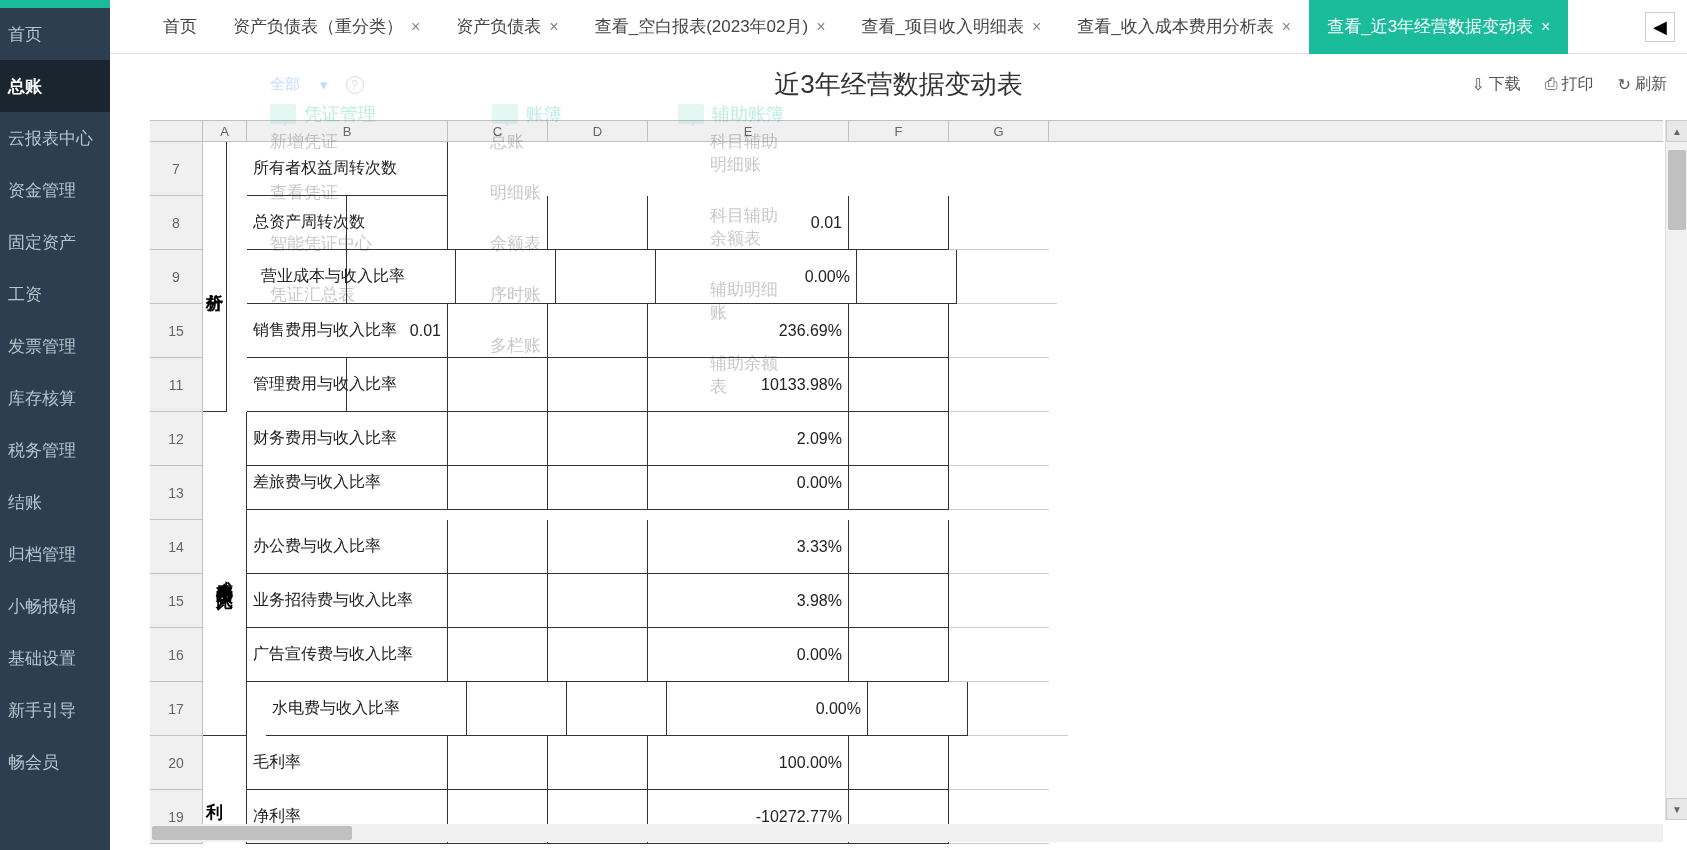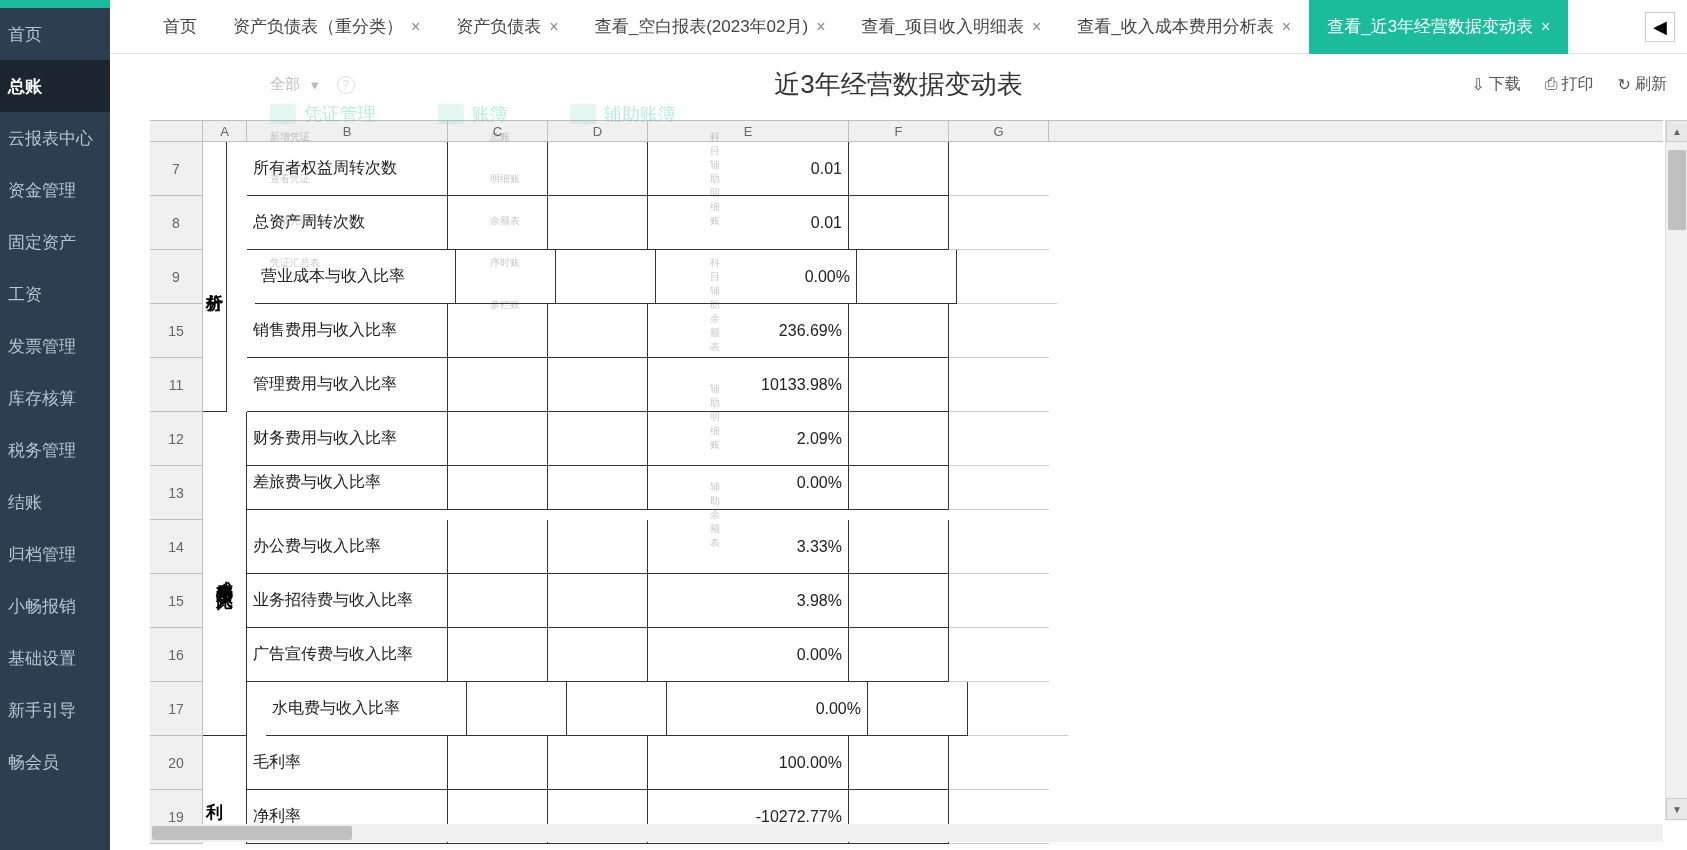--- a/index.html
+++ b/index.html
@@ -24,28 +24,28 @@
 
 
 .title-row { display: flex; align-items: center; height: 60px; padding: 0 20px; position: relative; }
 .page-title { flex: 1; text-align: center; font-size: 26px; color: #333; }
 .actions { position: absolute; right: 20px; display: flex; gap: 24px; }
 .action-btn { display: flex; align-items: center; gap: 4px; font-size: 16px; color: #555; cursor: pointer; }
 
 
 .ghost-nav { position: absolute; left: 160px; top: 75px; opacity: 0.3; pointer-events: none; z-index: 5; }
 .ghost-row { display: flex; align-items: center; gap: 18px; margin-bottom: 8px; }
-.ghost-filter { font-size: 15px; color: #0f172a; display: flex; align-items: center; gap: 11px; justify-content: space-between; }
+.ghost-filter { font-size: 15px; color: #3b82f6; display: flex; align-items: center; gap: 20px; justify-content: space-between; }
 .ghost-help { width: 18px; height: 18px; border: 1px solid #888; border-radius: 50%; font-size: 12px; display: flex; align-items: center; justify-content: center; color: #888; }
-.ghost-tabs { display: flex; gap: 62px; margin-bottom: 10px; }
+.ghost-tabs { display: flex; gap: 116px; margin-bottom: 10px; }
 .ghost-tab { display: flex; align-items: center; gap: 8px; font-size: 18px; color: #1abc9c; font-weight: 500; }
 .ghost-tab-icon { width: 26px; height: 20px; background: #1abc9c; opacity: 0.4; border-radius: 2px; position: relative; }
 .ghost-tab-icon::after { content: ''; position: absolute; width: 10px; height: 10px; border-right: 4px solid #1abc9c; border-bottom: 4px solid #1abc9c; transform: rotate(-45deg); top: 5px; left: 8px; }
 .ghost-links { position: absolute; left: 0; top: 55px; display: flex; flex-direction: column; gap: 28px; }
-.ghost-link { font-size: 10px; color: #444; }
+.ghost-link { font-size: 17px; color: #444; }
 .ghost-col2 { position: absolute; left: 220px; top: 55px; display: flex; flex-direction: column; gap: 28px; }
 .ghost-col3 { position: absolute; left: 440px; top: 55px; display: flex; flex-direction: column; gap: 28px; }
 
 
 .sheet-wrap { position: absolute; left: 40px; right: 24px; top: 120px; bottom: 0; overflow: hidden; }
 .col-headers { display: flex; border-top: 1px solid #c0c0c0; border-bottom: 1px solid #c0c0c0; background: #f0f0f0; height: 22px; }
 .ch { border-right: 1px solid #c0c0c0; text-align: center; font-size: 13px; color: #666; display: flex; align-items: center; justify-content: center; }
 .ch-corner { width: 53px; background: #f0f0f0; border-right: 1px solid #c0c0c0; }
 .ch-a { width: 44px; }
 .ch-b { width: 201px; }
@@ -223,21 +223,21 @@
           <div class="rh">17</div>
           <div class="rh">20</div>
           <div class="rh">19</div>
         </div>
       <div class="cells" id="cells">
         <div class="col-a">
           <div class="merged-a1">分析</div>
           <div class="merged-a2">成本费用收入比</div>
           <div class="merged-a3">利</div>
         </div>
-      <div class="data-row" style="top: 0px;">
+      <div class="data-row" style="top: 0px; flex-direction: column;">
             <div class="cell b">所有者权益周转次数</div>
             <div class="cell c"></div>
             <div class="cell d"></div>
             <div class="cell e">0.01</div>
             <div class="cell f last"></div>
             <div class="cell g"></div>
           </div>
           <div class="data-row" style="top: 54px;">
             <div class="cell b">总资产周转次数</div>
             <div class="cell c"></div>

